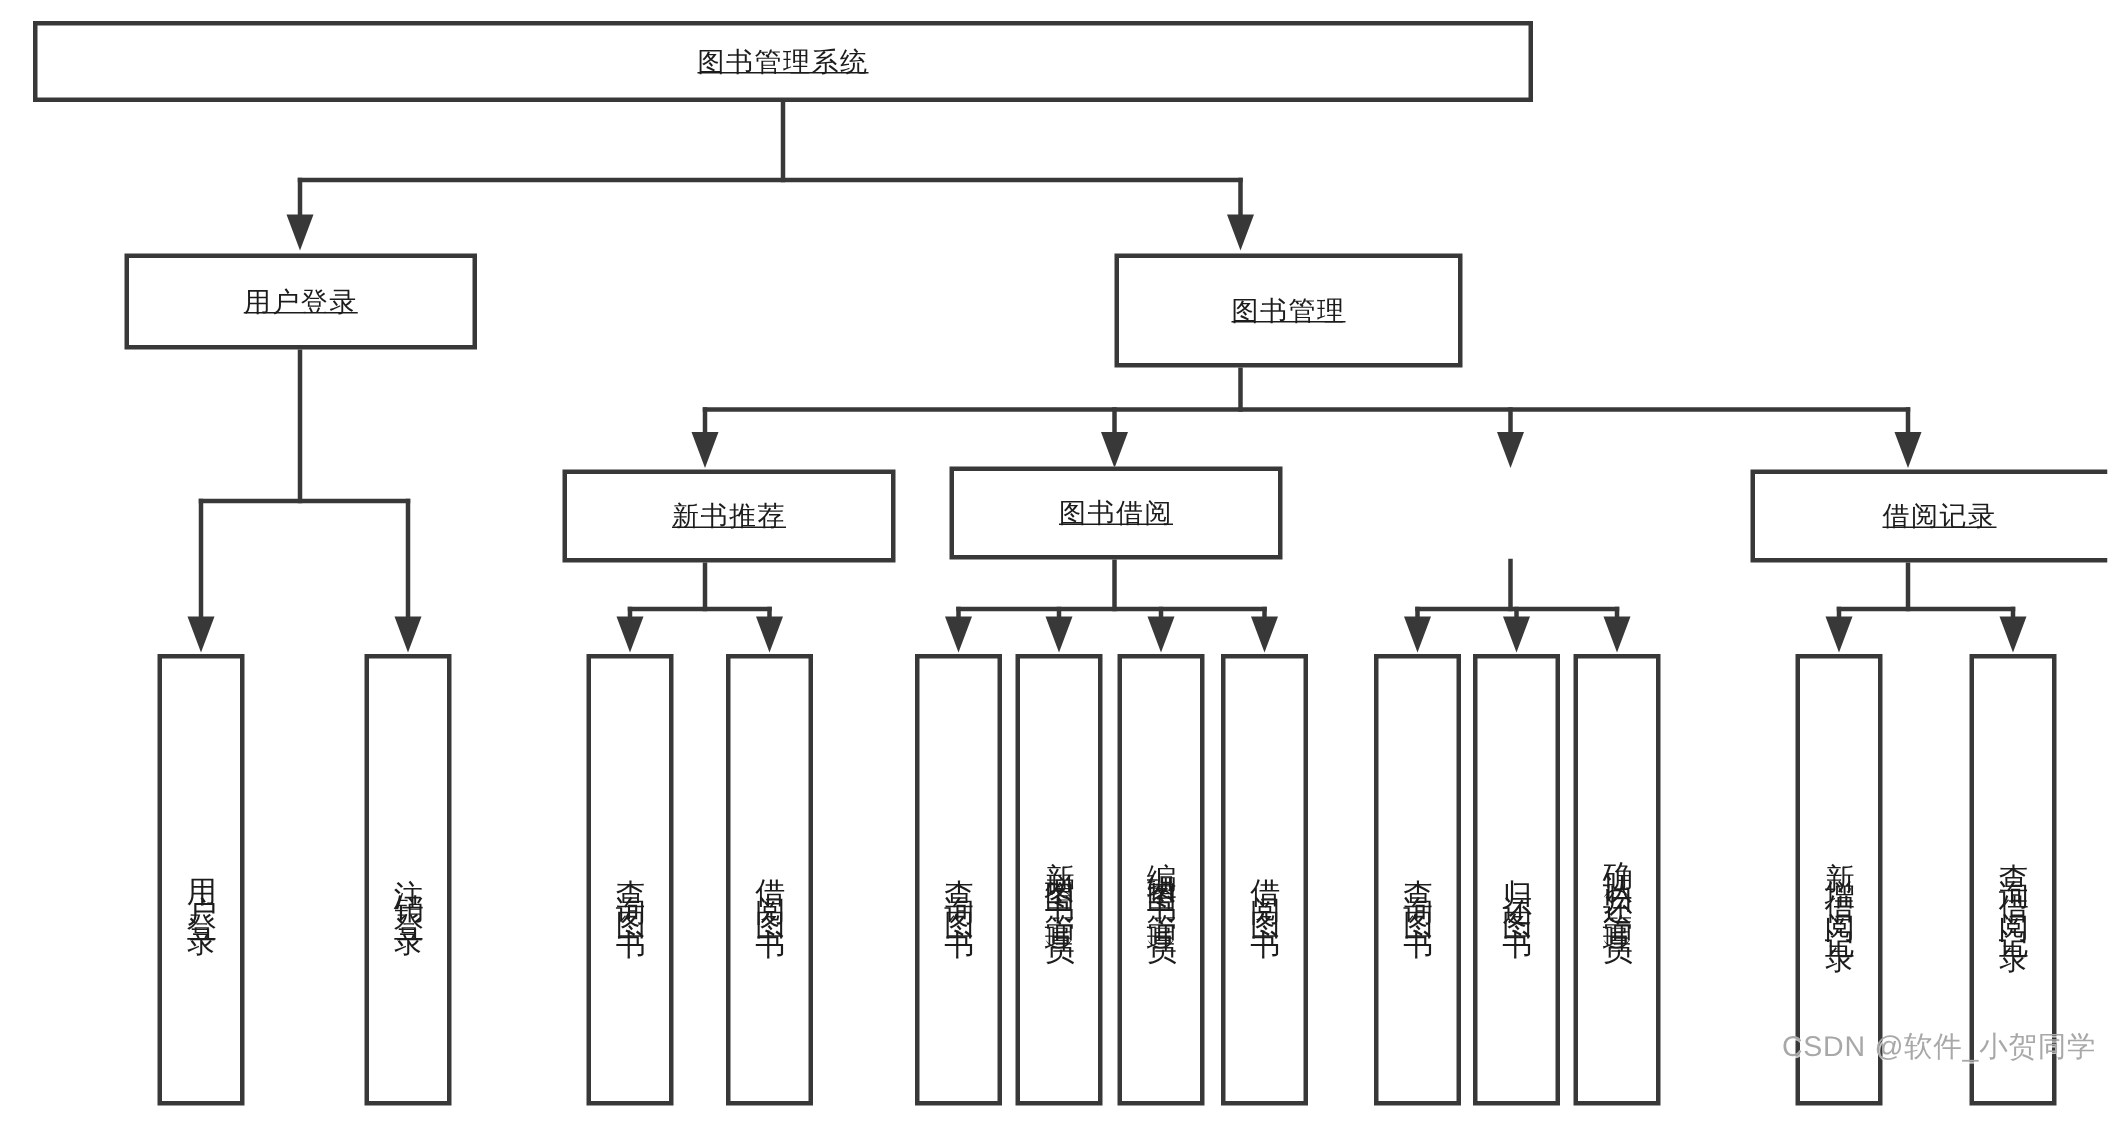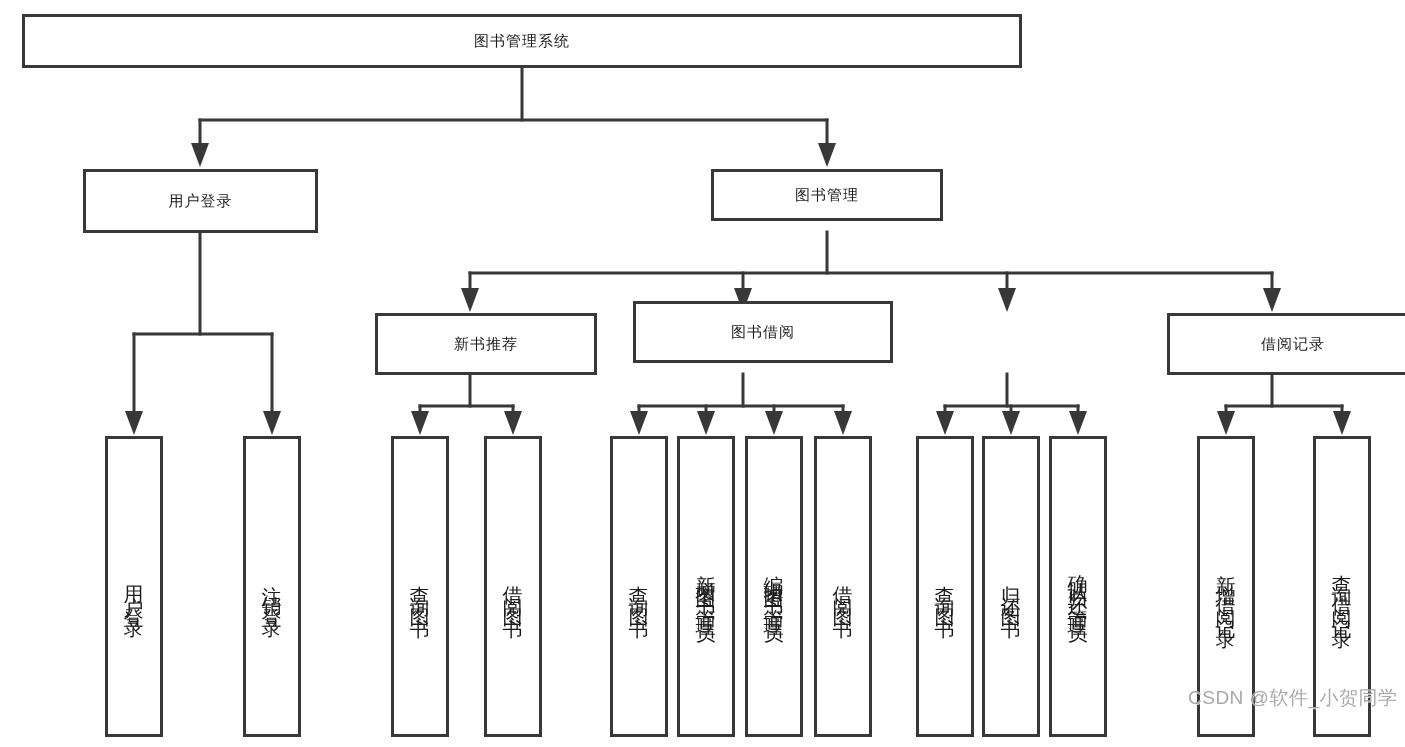--- a/index.html
+++ b/index.html
@@ -21,23 +21,24 @@
   .box {
     position: absolute;
     box-sizing: border-box;
     border: 3px solid var(--line, #383838);
     background: #ffffff;
     display: flex;
     align-items: center;
     justify-content: center;
   }
   .hbox {
-    font-size: 15px;
+    font-size: 18px;
     letter-spacing: 1px;
     white-space: nowrap;
+    text-decoration: underline;
   }
   .vbox span {
     writing-mode: vertical-lr;
     text-orientation: mixed;
     font-size: 20px;
     line-height: 1;
     letter-spacing: 11px;
     margin-bottom: -11px;
     white-space: nowrap;
   }
@@ -123,24 +124,24 @@
       <polygon points="1002,411 1020,411 1011,435"></polygon>
       <polygon points="1069,411 1087,411 1078,435"></polygon>
       <polygon points="1217,411 1235,411 1226,435"></polygon>
       <polygon points="1333,411 1351,411 1342,435"></polygon>
     </g>
   </svg>
 
   <div class="box hbox" style="left:22px; top:14px; width:1000px; height:54px">图书管理系统</div>
 
   <div class="box hbox" style="left:83px; top:169px; width:235px; height:64px">用户登录</div>
-  <div class="box hbox" style="left:711px; top:169px; width:232px; height:52px">图书管理</div>
+  <div class="box hbox" style="left:743px; top:169px; width:232px; height:76px">图书管理</div>
 
   <div class="box hbox" style="left:375px; top:313px; width:222px; height:62px">新书推荐</div>
-  <div class="box hbox" style="left:633px; top:301px; width:260px; height:62px">图书借阅</div>
+  <div class="box hbox" style="left:633px; top:311px; width:222px; height:62px">图书借阅</div>
   <div class="box hbox" style="left:1167px; top:313px; width:252px; height:62px">借阅记录</div>
 
   <div class="box vbox" style="left:105px; top:436px; width:58px; height:301px">
     <span>用户登录</span>
   </div>
   <div class="box vbox" style="left:243px; top:436px; width:58px; height:301px">
     <span>注销登录</span>
   </div>
 
   <div class="box vbox" style="left:391px; top:436px; width:58px; height:301px">

